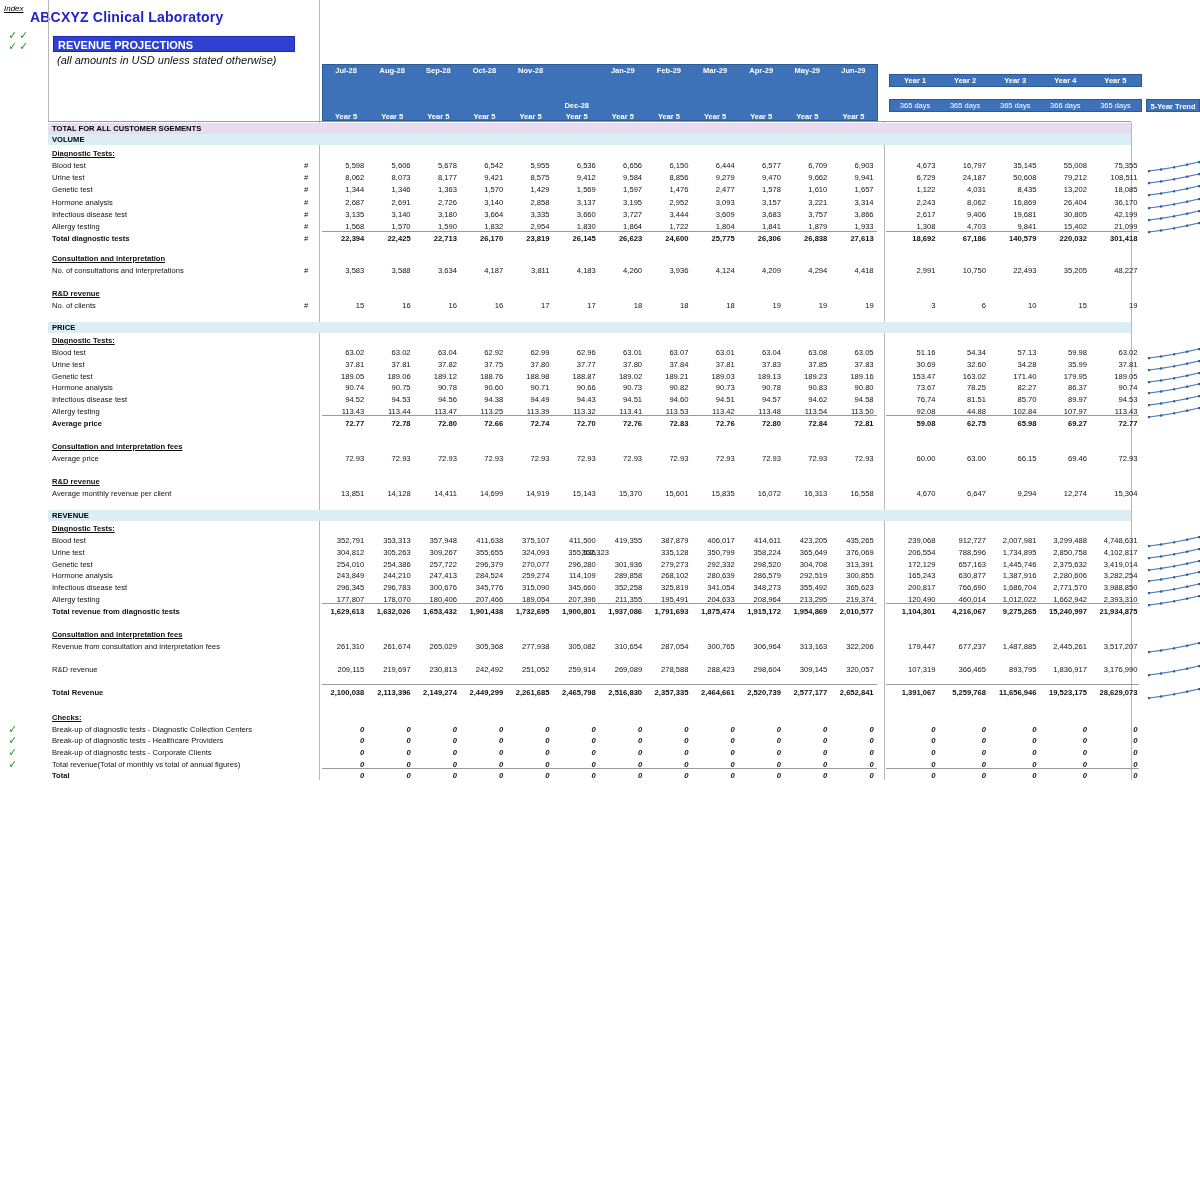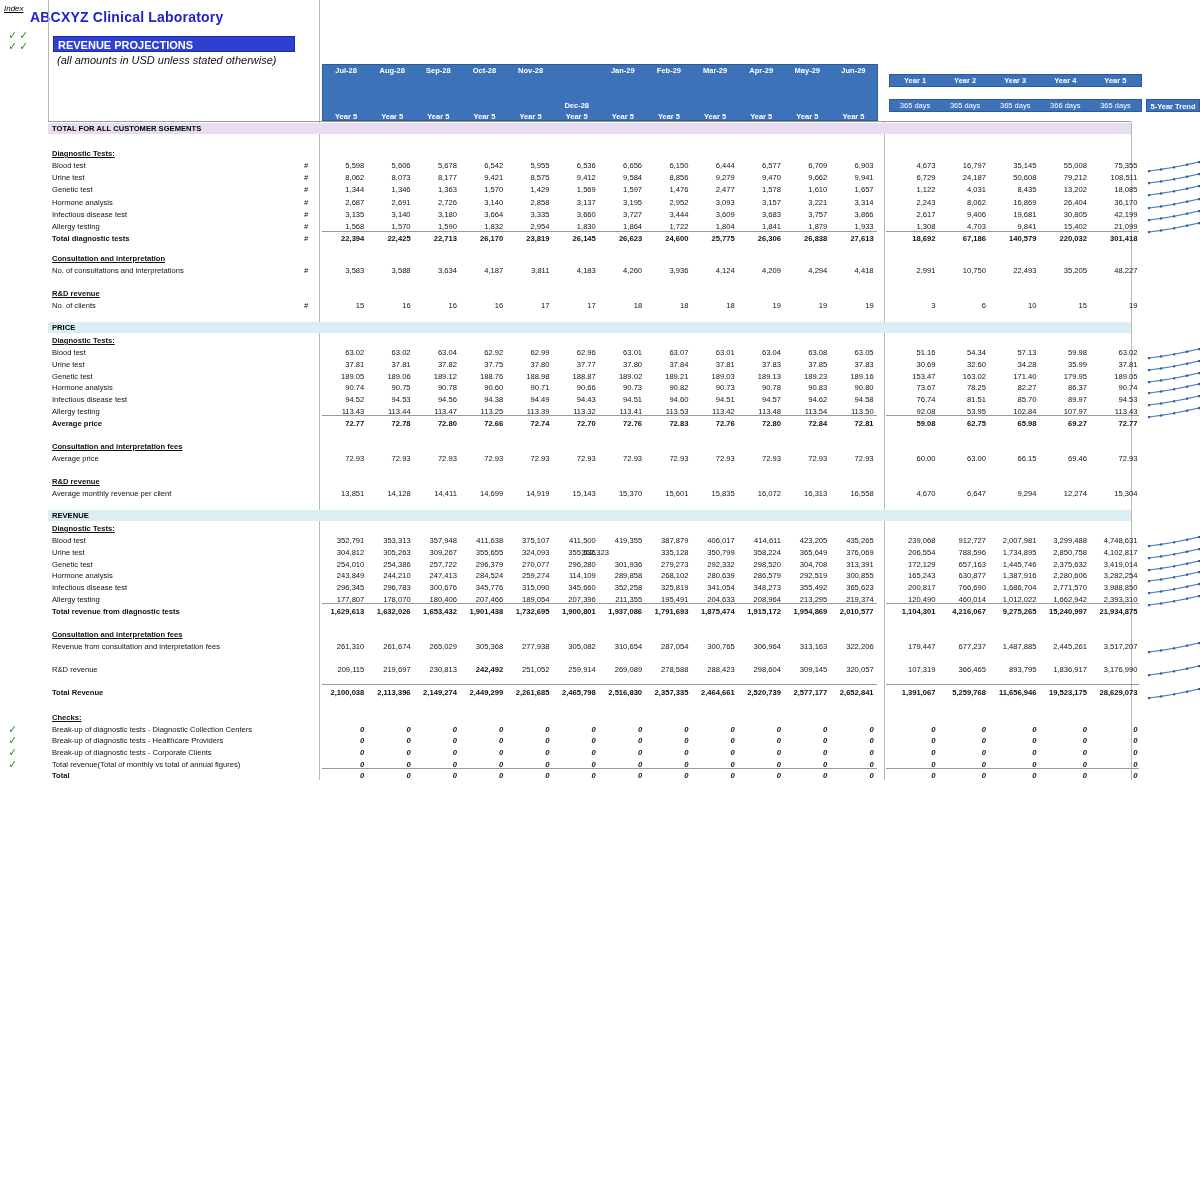--- a/index.html
+++ b/index.html
@@ -205,20 +205,23 @@
     </div>
     <div class="trend-badge" style="left: 1146px; top: 99px; width: 54px; height: 13px; background: rgb(61, 114, 184);">5-Year Trend</div>
     <div class="vrule" style="left: 48px; top: 0px; height: 122px;"></div>
     <div class="vrule" style="left: 319px; top: 0px; height: 780px;"></div>
     <div class="vrule" style="left: 884px; top: 122px; height: 658px;"></div>
     <div class="vrule" style="left: 1131px; top: 122px; height: 658px;"></div>
     <div class="topline" style="left: 48px; top: 121px; width: 1083px;"></div>
     <div class="band purple" style="top: 123px; background: rgb(231, 220, 242);">
       <div class="band-label">TOTAL FOR ALL CUSTOMER SGEMENTS</div>
     </div>
+    <div class="band blue" style="top: 134px; background: rgb(218, 238, 243);">
+      <div class="band-label">VOLUME</div>
+    </div>
     <div class="row" style="top: 148px;">
       <div class="lbl ul">Diagnostic Tests:</div>
     </div>
     <div class="row" style="top: 160.15px;">
       <div class="lbl">Blood test</div>
       <div class="unit">#</div>
       <div class="cell" style="right: 835.7px;">5,598</div>
       <div class="cell" style="right: 789.4px;">5,606</div>
       <div class="cell" style="right: 743.1px;">5,678</div>
       <div class="cell" style="right: 696.8px;">6,542</div>
@@ -614,21 +617,21 @@
       <div class="cell" style="right: 696.8px;">113.25</div>
       <div class="cell" style="right: 650.5px;">113.39</div>
       <div class="cell" style="right: 604.2px;">113.32</div>
       <div class="cell" style="right: 557.9px;">113.41</div>
       <div class="cell" style="right: 511.6px;">113.53</div>
       <div class="cell" style="right: 465.3px;">113.42</div>
       <div class="cell" style="right: 419px;">113.48</div>
       <div class="cell" style="right: 372.7px;">113.54</div>
       <div class="cell" style="right: 326.4px;">113.50</div>
       <div class="cell" style="right: 264.5px;">92.08</div>
-      <div class="cell" style="right: 214px;">53.95</div>
+      <div class="cell" style="right: 214px;">44.88</div>
       <div class="cell" style="right: 163.5px;">102.84</div>
       <div class="cell" style="right: 113px;">107.97</div>
       <div class="cell" style="right: 62.5px;">113.43</div>
     </div>
     <div class="spark" style="left: 1148px; top: 405.1px; width: 52px; height: 12px;"><svg width="52" height="12" viewBox="0 0 52 12">
         <polyline points="1,10 13,8.4 26,6.2 39,3.6 51,1" fill="none" stroke="#4a7ebb" stroke-width="1.1"></polyline>
         <rect x="0" y="9" width="2.2" height="2.2" fill="#2f5f9e"></rect>
         <rect x="12" y="7.4" width="2.2" height="2.2" fill="#2f5f9e"></rect>
         <rect x="25" y="5.2" width="2.2" height="2.2" fill="#2f5f9e"></rect>
         <rect x="38" y="2.6" width="2.2" height="2.2" fill="#2f5f9e"></rect>
@@ -927,21 +930,21 @@
         <rect x="12" y="7.4" width="2.2" height="2.2" fill="#2f5f9e"></rect>
         <rect x="25" y="5.2" width="2.2" height="2.2" fill="#2f5f9e"></rect>
         <rect x="38" y="2.6" width="2.2" height="2.2" fill="#2f5f9e"></rect>
         <rect x="50" y="0" width="2.2" height="2.2" fill="#2f5f9e"></rect>
       </svg></div>
     <div class="row" style="top: 664px;">
       <div class="lbl">R&amp;D revenue</div>
       <div class="cell" style="right: 835.7px;">209,115</div>
       <div class="cell" style="right: 789.4px;">219,697</div>
       <div class="cell" style="right: 743.1px;">230,813</div>
-      <div class="cell" style="right: 696.8px; font-weight: bold;">242,492</div>
+      <div class="cell" style="right: 696.8px;">242,492</div>
       <div class="cell" style="right: 650.5px;">251,052</div>
       <div class="cell" style="right: 604.2px;">259,914</div>
       <div class="cell" style="right: 557.9px;">269,089</div>
       <div class="cell" style="right: 511.6px;">278,588</div>
       <div class="cell" style="right: 465.3px;">288,423</div>
       <div class="cell" style="right: 419px;">298,604</div>
       <div class="cell" style="right: 372.7px;">309,145</div>
       <div class="cell" style="right: 326.4px;">320,057</div>
       <div class="cell" style="right: 264.5px;">107,319</div>
       <div class="cell" style="right: 214px;">366,465</div>

